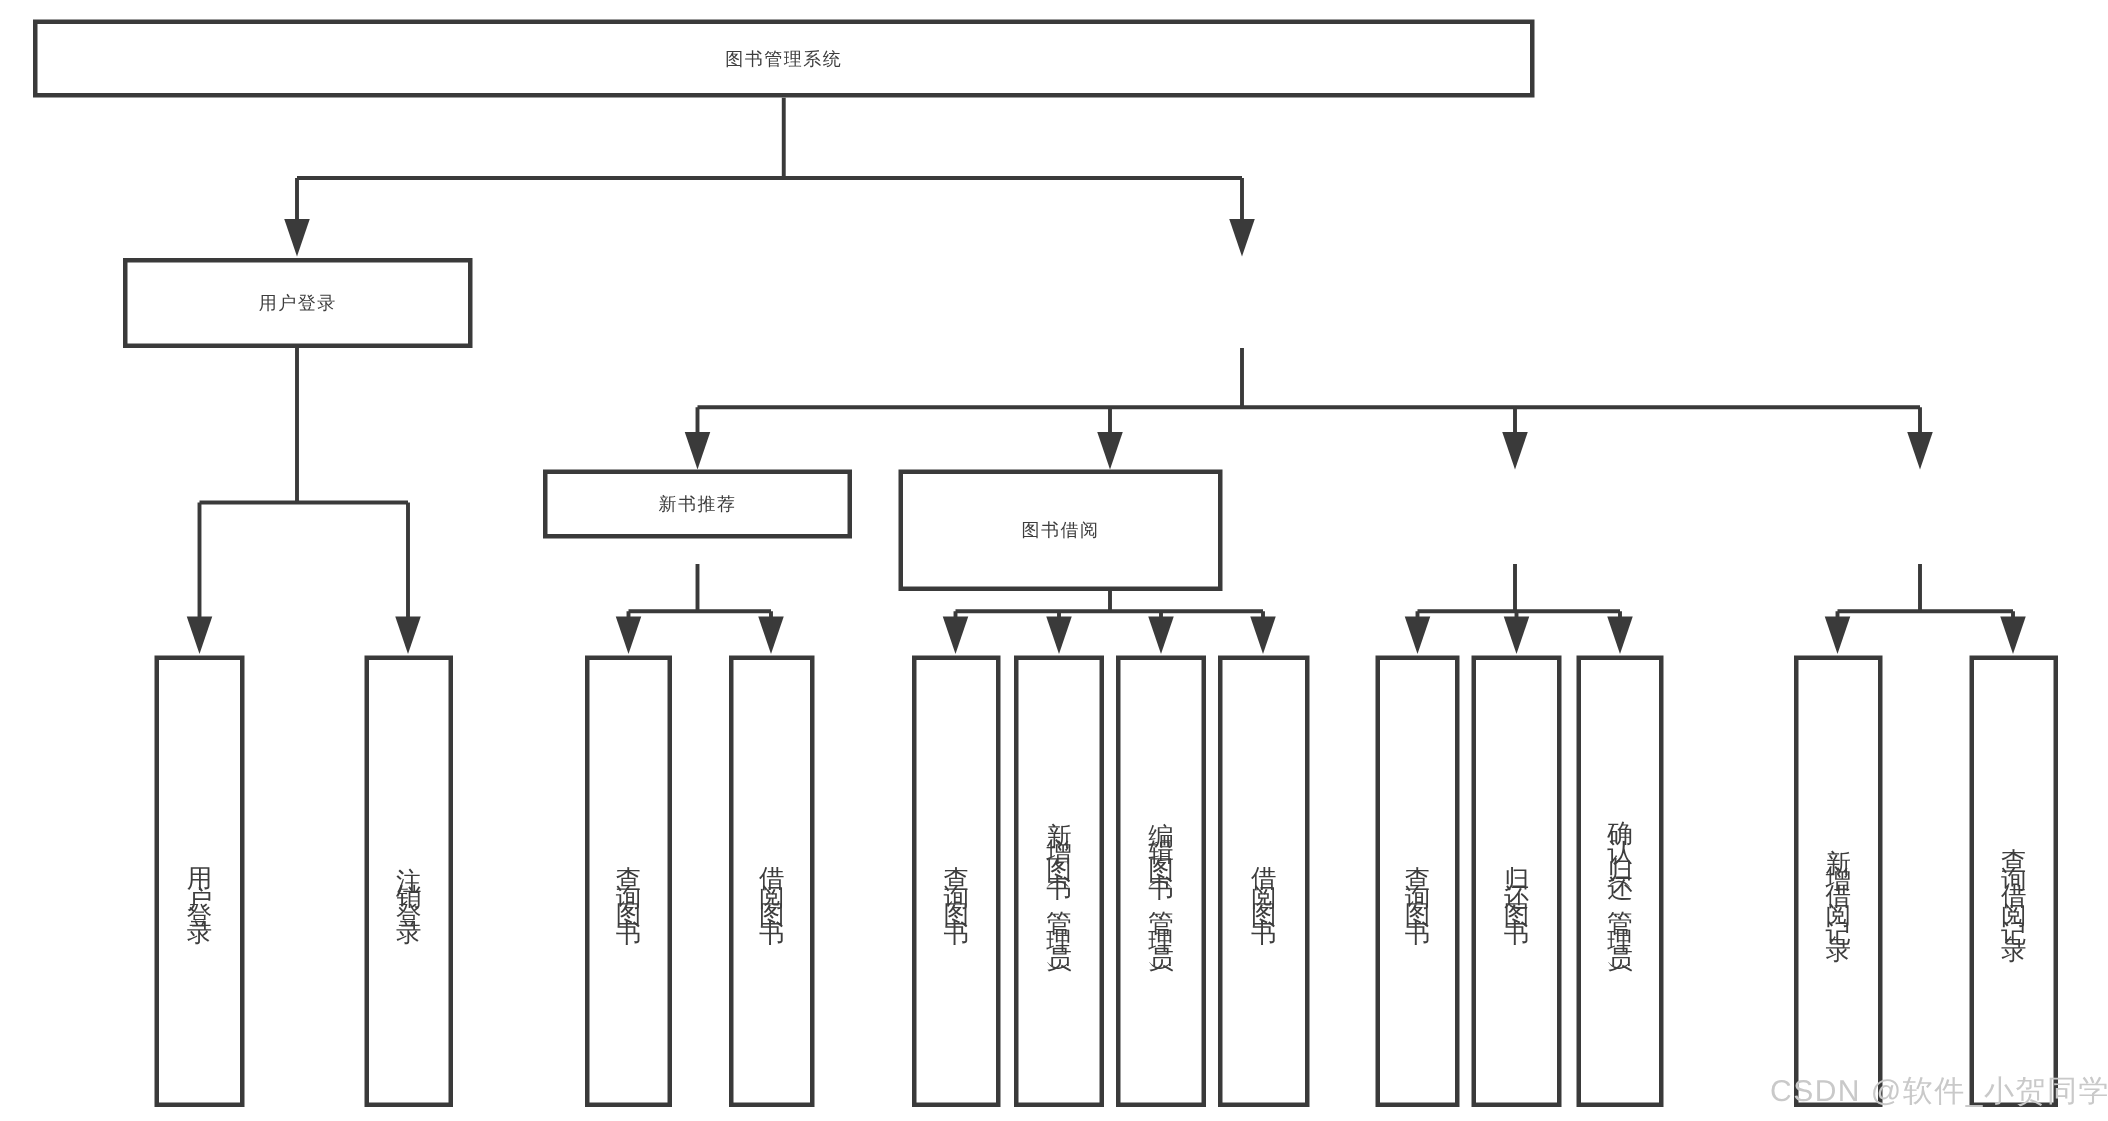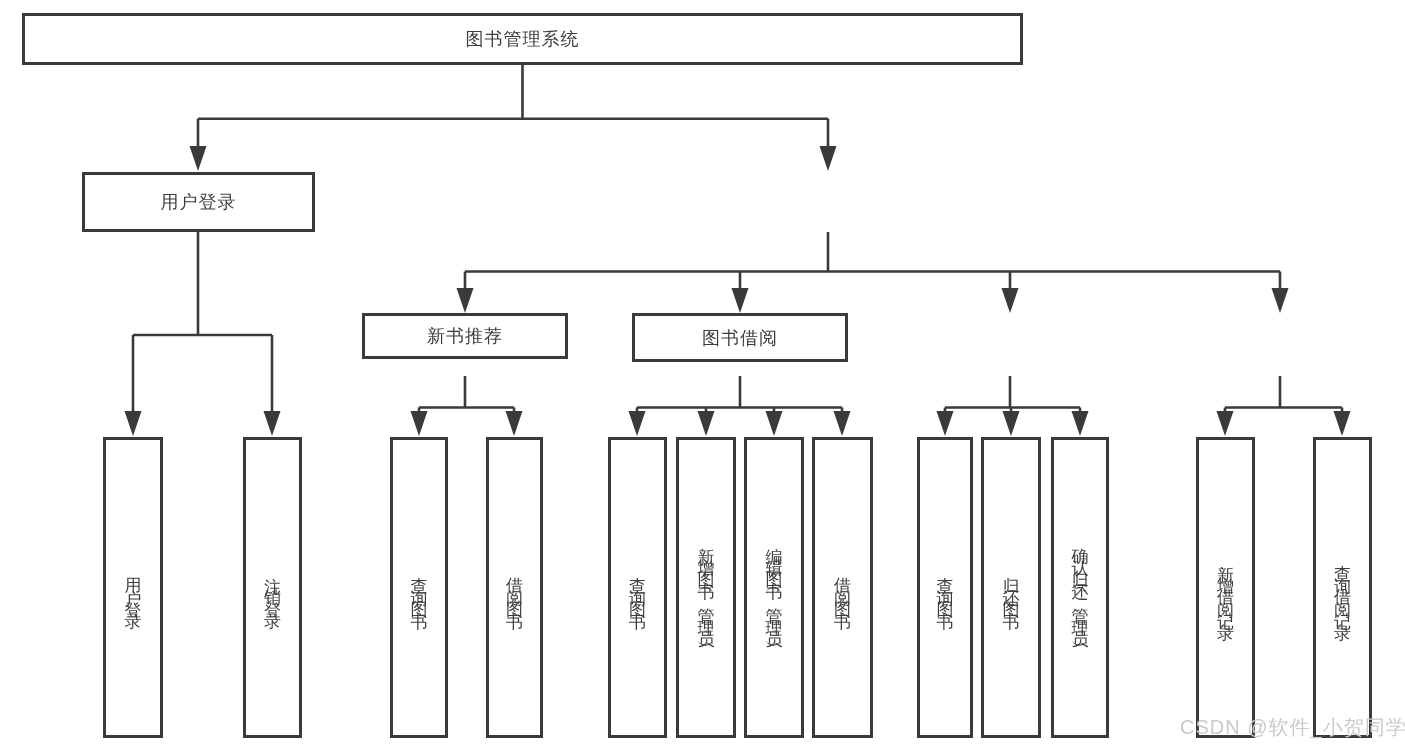--- a/index.html
+++ b/index.html
@@ -30,21 +30,21 @@
     box-sizing: border-box;
     border: 3px solid var(--line, #3a3a3a);
     background: #ffffff;
     display: flex;
     align-items: center;
     justify-content: center;
     color: var(--text, #3d3d3d);
     z-index: 2;
   }
   .box.h span {
-    font-size: 18px;
+    font-size: 12px;
     letter-spacing: 1px;
     white-space: nowrap;
   }
   .box.v span {
     writing-mode: vertical-rl;
     text-orientation: mixed;
     font-size: 17px;
     line-height: 1;
     letter-spacing: 12px;
     white-space: nowrap;
@@ -112,21 +112,21 @@
     <span>图书管理系统</span>
   </div>
 
   <div class="box h" style="left:82px;top:172px;width:233px;height:60px">
     <span>用户登录</span>
   </div>
 
   <div class="box h" style="left:362px;top:313px;width:206px;height:46px">
     <span>新书推荐</span>
   </div>
-  <div class="box h" style="left:632px;top:313px;width:216px;height:49px">
+  <div class="box h" style="left:599px;top:313px;width:216px;height:81px">
     <span>图书借阅</span>
   </div>
 
   <div class="box v" style="left:103px;top:437px;width:60px;height:301px">
     <span>用户登录</span>
   </div>
   <div class="box v" style="left:243px;top:437px;width:59px;height:301px">
     <span>注销登录</span>
   </div>
   <div class="box v" style="left:390px;top:437px;width:58px;height:301px">

